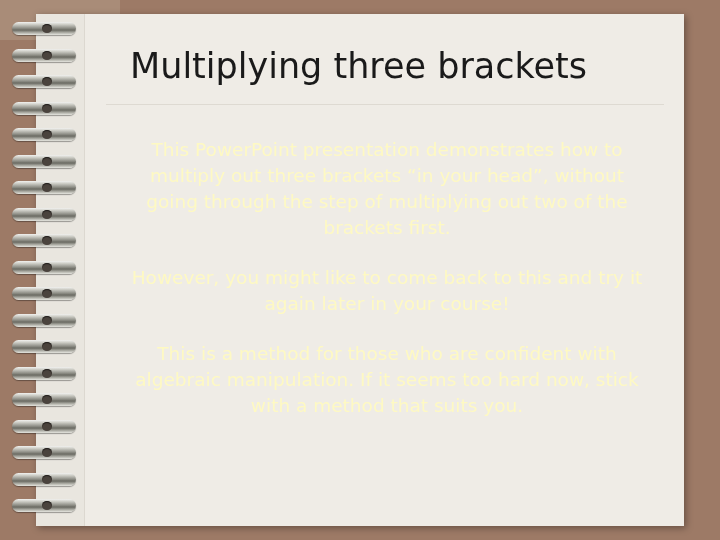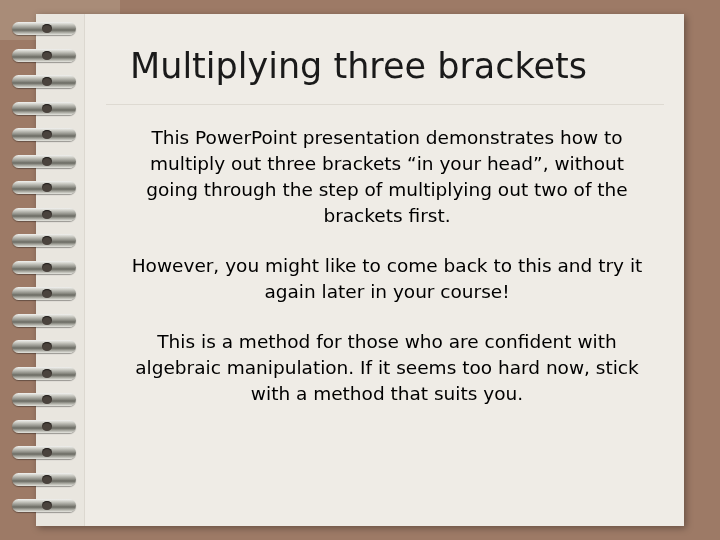--- a/index.html
+++ b/index.html
@@ -115,24 +115,24 @@
     white-space: nowrap;
   }
 
   .title-rule {
     margin: 18px 8px 0 10px;
     height: 1px;
     background: #dedad2;
   }
 
   .body-block {
-    margin-top: 20px;
+    margin-top: 32px;
     padding: 0 28px 0 34px;
     text-align: center;
-    color: #000000;
+    color: #fef9c3;
     font-family: "DejaVu Sans", sans-serif;
     font-size: 18.5px;
     line-height: 26px;
   }
   .para {
     margin: 0 0 24px 0;
   }
   .para:last-child {
     margin-bottom: 0;
   }

